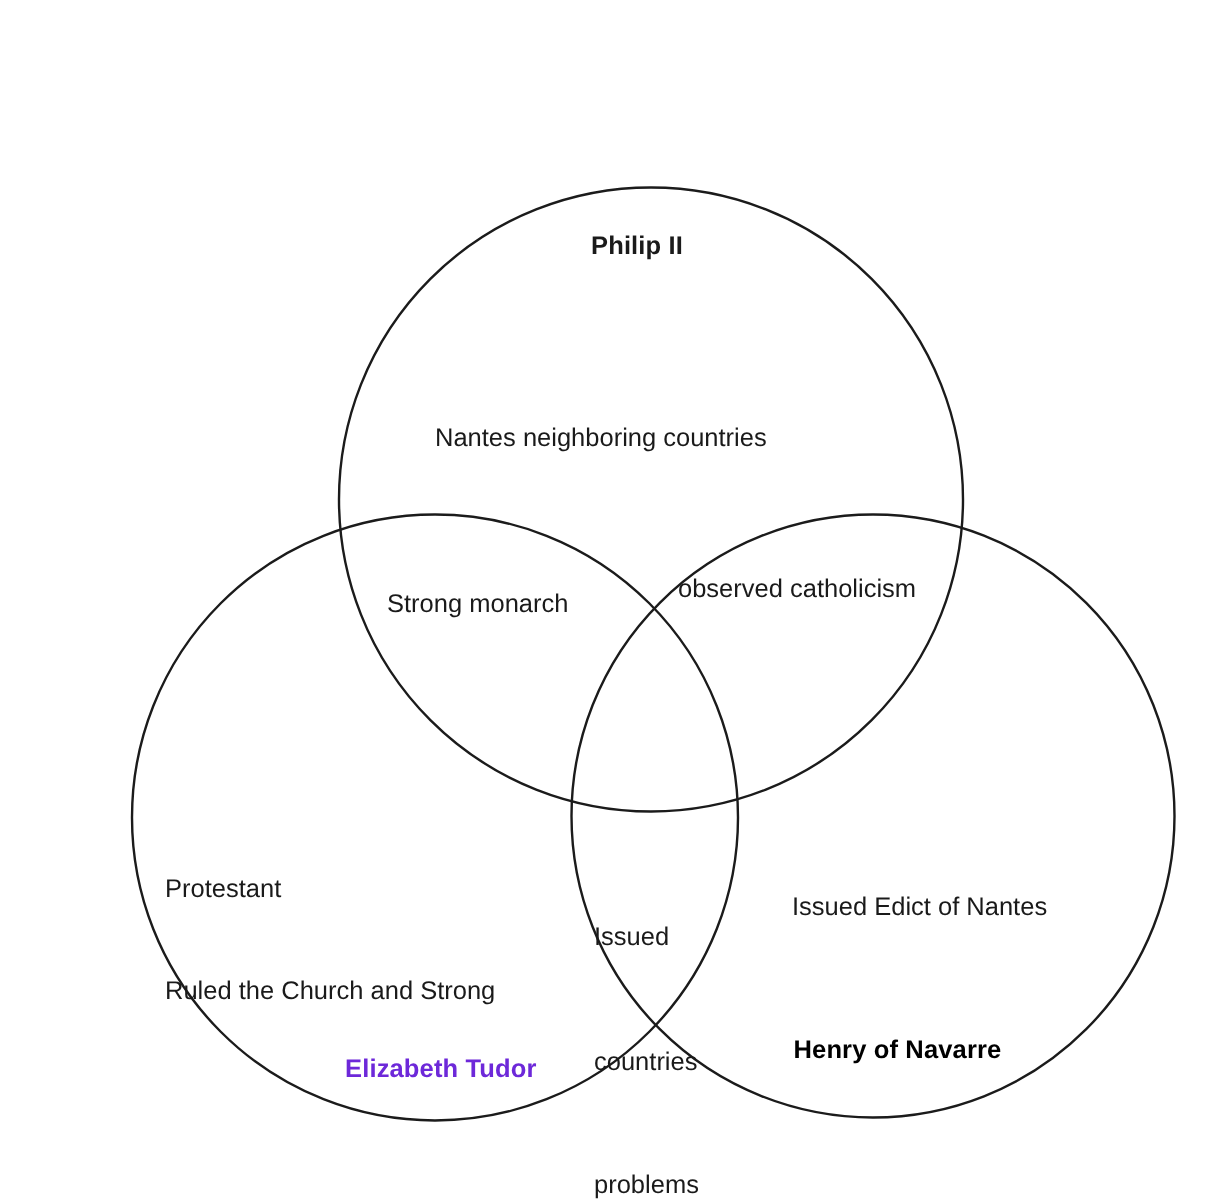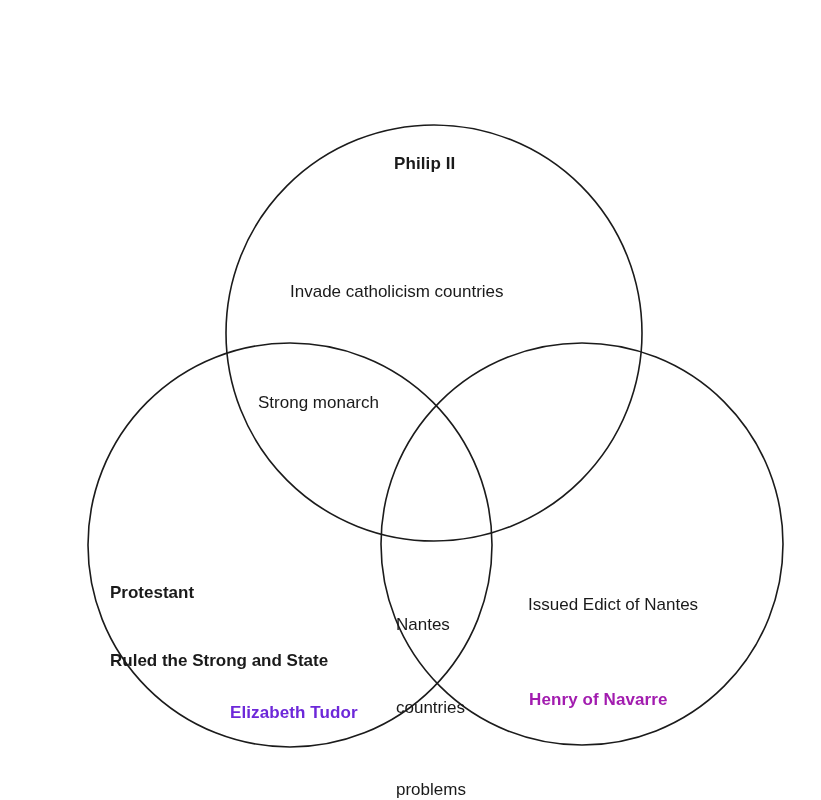--- a/index.html
+++ b/index.html
@@ -77,38 +77,39 @@
 
   <svg id="venn-svg" viewBox="0 0 821 800">
     <circle class="venn-circle" id="circle-philip" cx="434" cy="333" r="208" style="stroke: rgb(27, 27, 27);"></circle>
     <circle class="venn-circle" id="circle-elizabeth" cx="290" cy="545" r="202" style="stroke: rgb(27, 27, 27);"></circle>
     <circle class="venn-circle" id="circle-henry" cx="582" cy="544" r="201" style="stroke: rgb(27, 27, 27);"></circle>
   </svg>
 
   <div class="lbl title-lbl" id="title-philip" style="color: rgb(26, 26, 26);">Philip II</div>
 
   <div class="lbl body-lbl" id="body-philip" style="color: rgb(26, 26, 26);">
-    <span class="lbl-line">Invade catholicism countries</span>
+    <span class="lbl-line">Nantes neighboring countries</span>
   </div>
 
   <div class="lbl inter-lbl" id="inter-top-left" style="color: rgb(26, 26, 26);">Strong monarch</div>
 
+  <div class="lbl inter-lbl" id="inter-top-right" style="color: rgb(26, 26, 26);">observed catholicism</div>
 
-  <div class="lbl body-lbl" id="body-elizabeth" style="color: rgb(26, 26, 26); font-weight: bold;">
+  <div class="lbl body-lbl" id="body-elizabeth" style="color: rgb(26, 26, 26);">
     <span class="lbl-line">Protestant</span>
-    <span class="lbl-line">Ruled the Strong and State</span>
+    <span class="lbl-line">Ruled the Church and Strong</span>
   </div>
 
   <div class="lbl body-lbl" id="body-henry" style="color: rgb(26, 26, 26);">
     <span class="lbl-line">Issued Edict of Nantes</span>
   </div>
 
   <div class="lbl center-lbl" id="center-text" style="color: rgb(26, 26, 26);">
-    <span class="lbl-line">Nantes</span>
+    <span class="lbl-line">Issued</span>
     <span class="lbl-line">countries</span>
     <span class="lbl-line">problems</span>
   </div>
 
   <div class="lbl title-lbl" id="title-elizabeth" style="color: #6d28d9;">Elizabeth Tudor</div>
 
-  <div class="lbl title-lbl" id="title-henry" style="color: #a21caf;">Henry of Navarre</div>
+  <div class="lbl title-lbl" id="title-henry" style="color: #000000;">Henry of Navarre</div>
 
 </div>
 
 </body></html>

